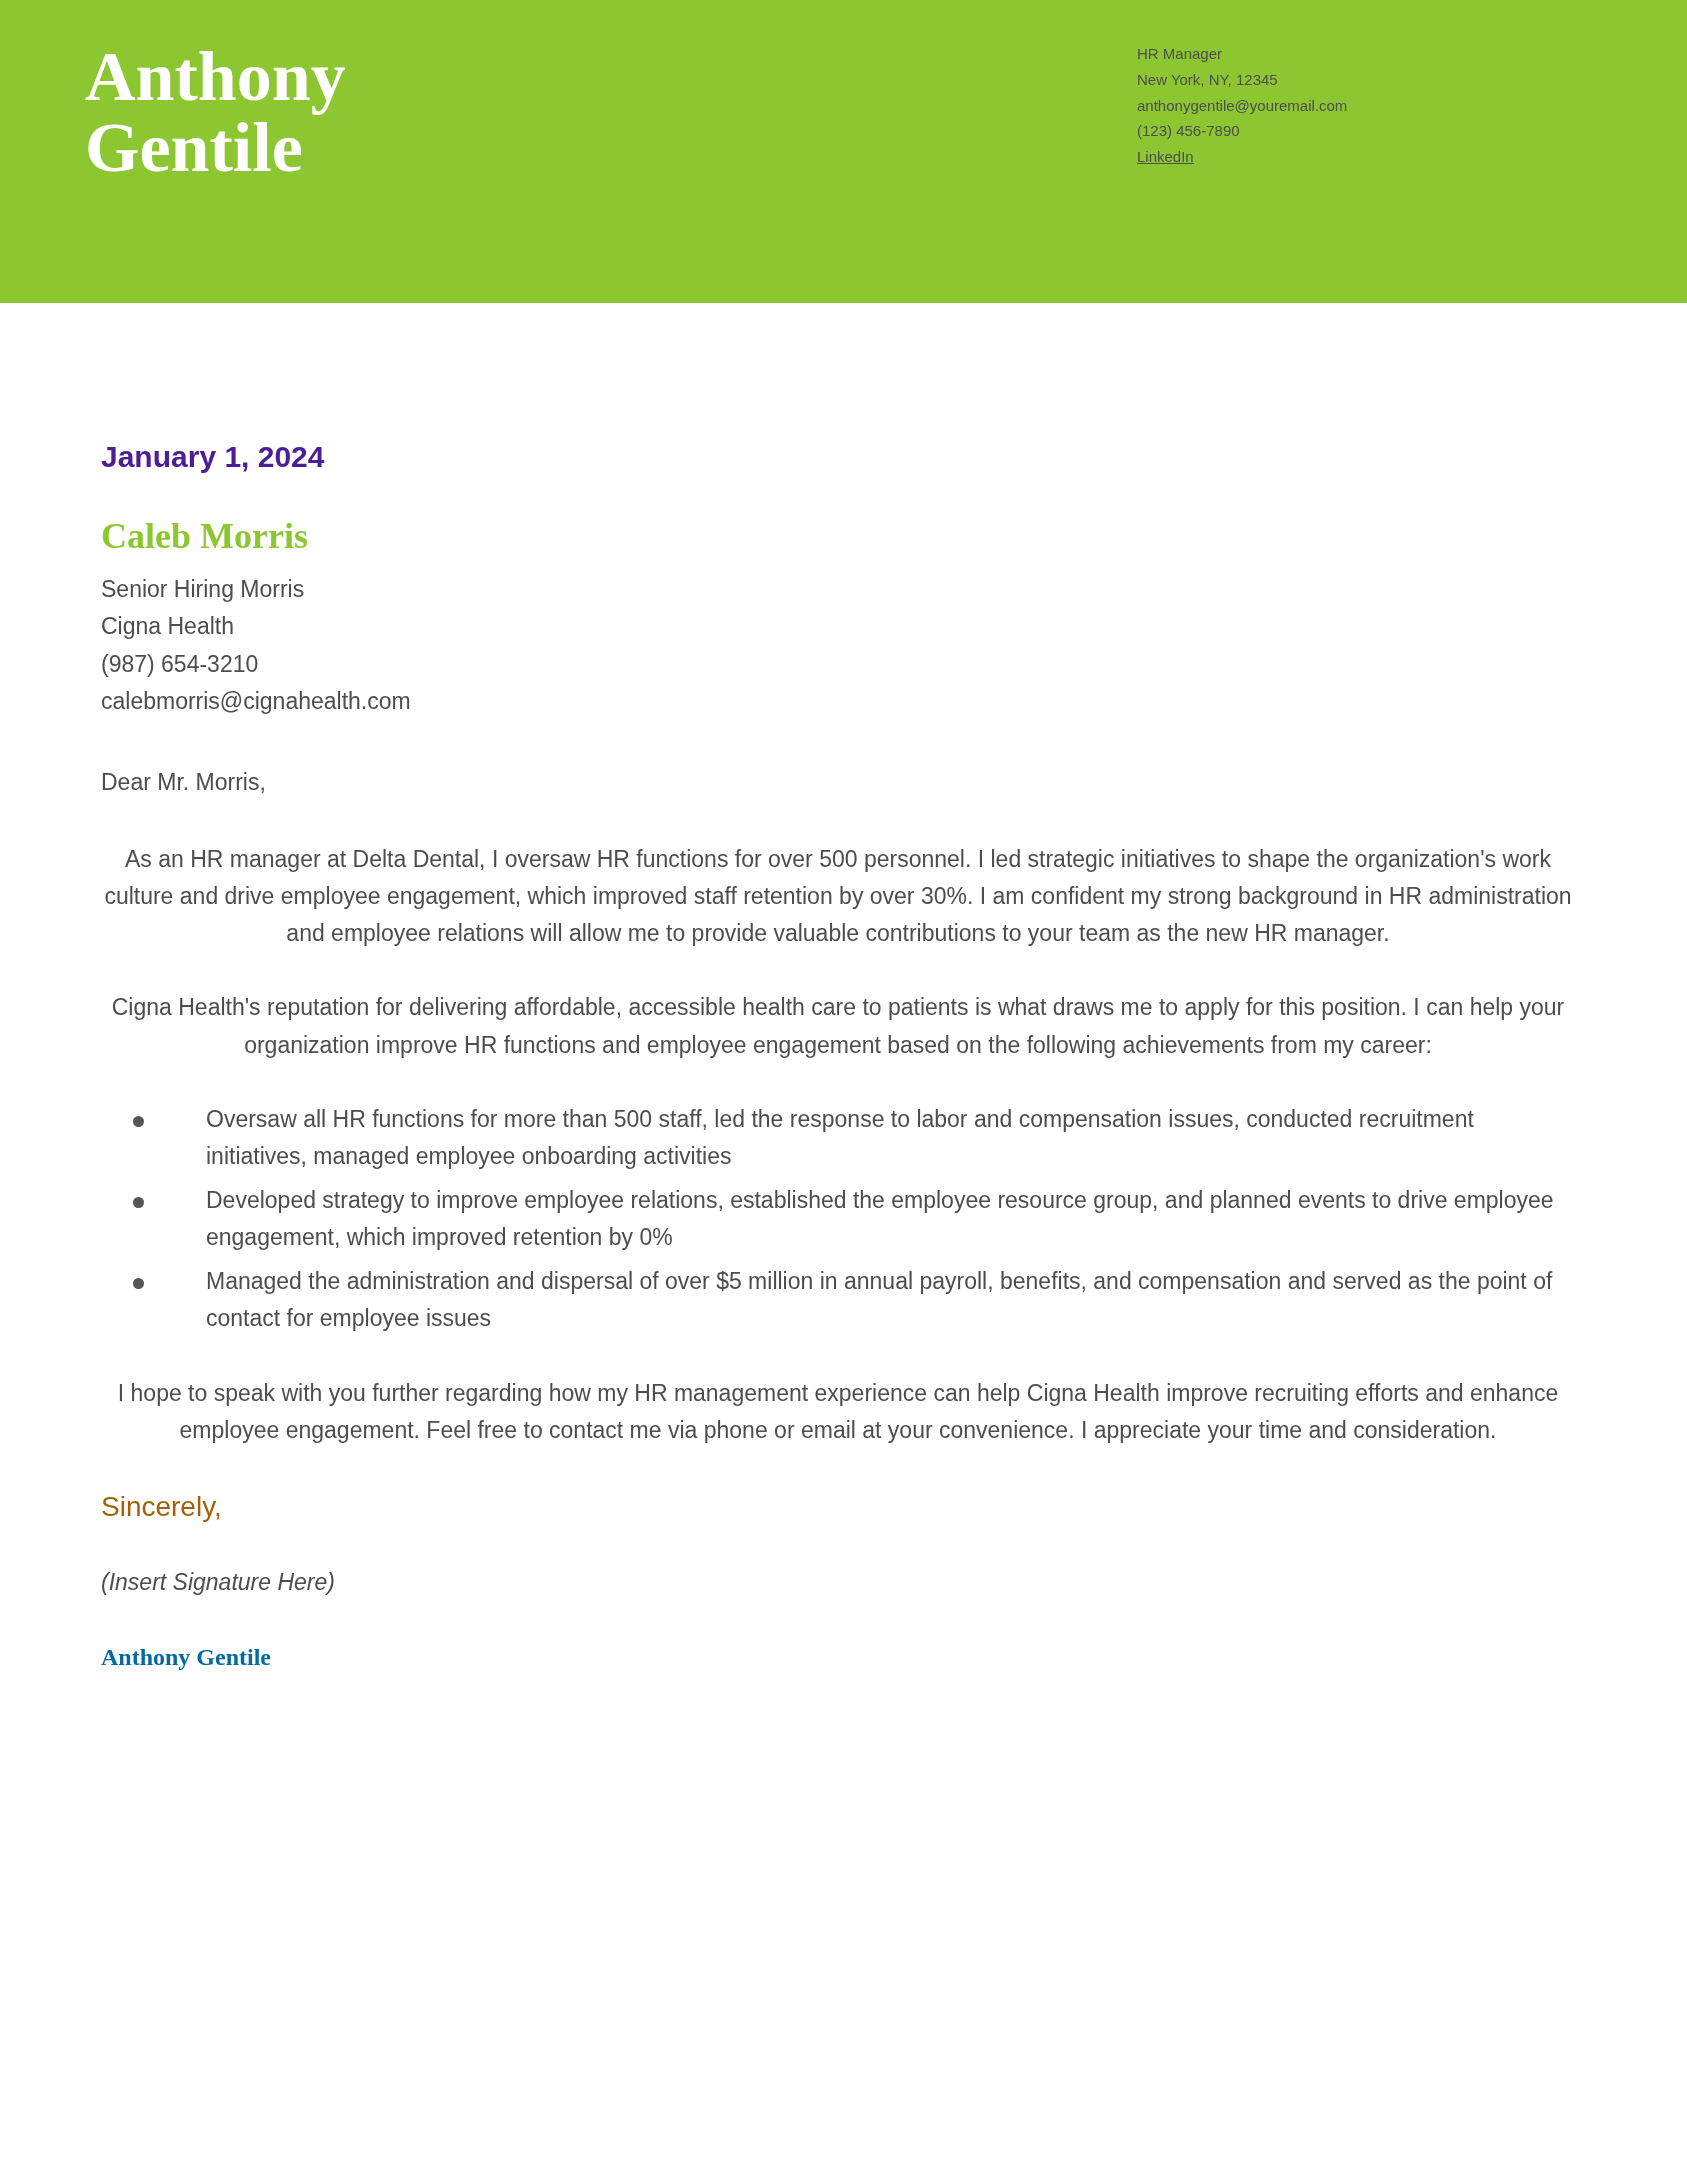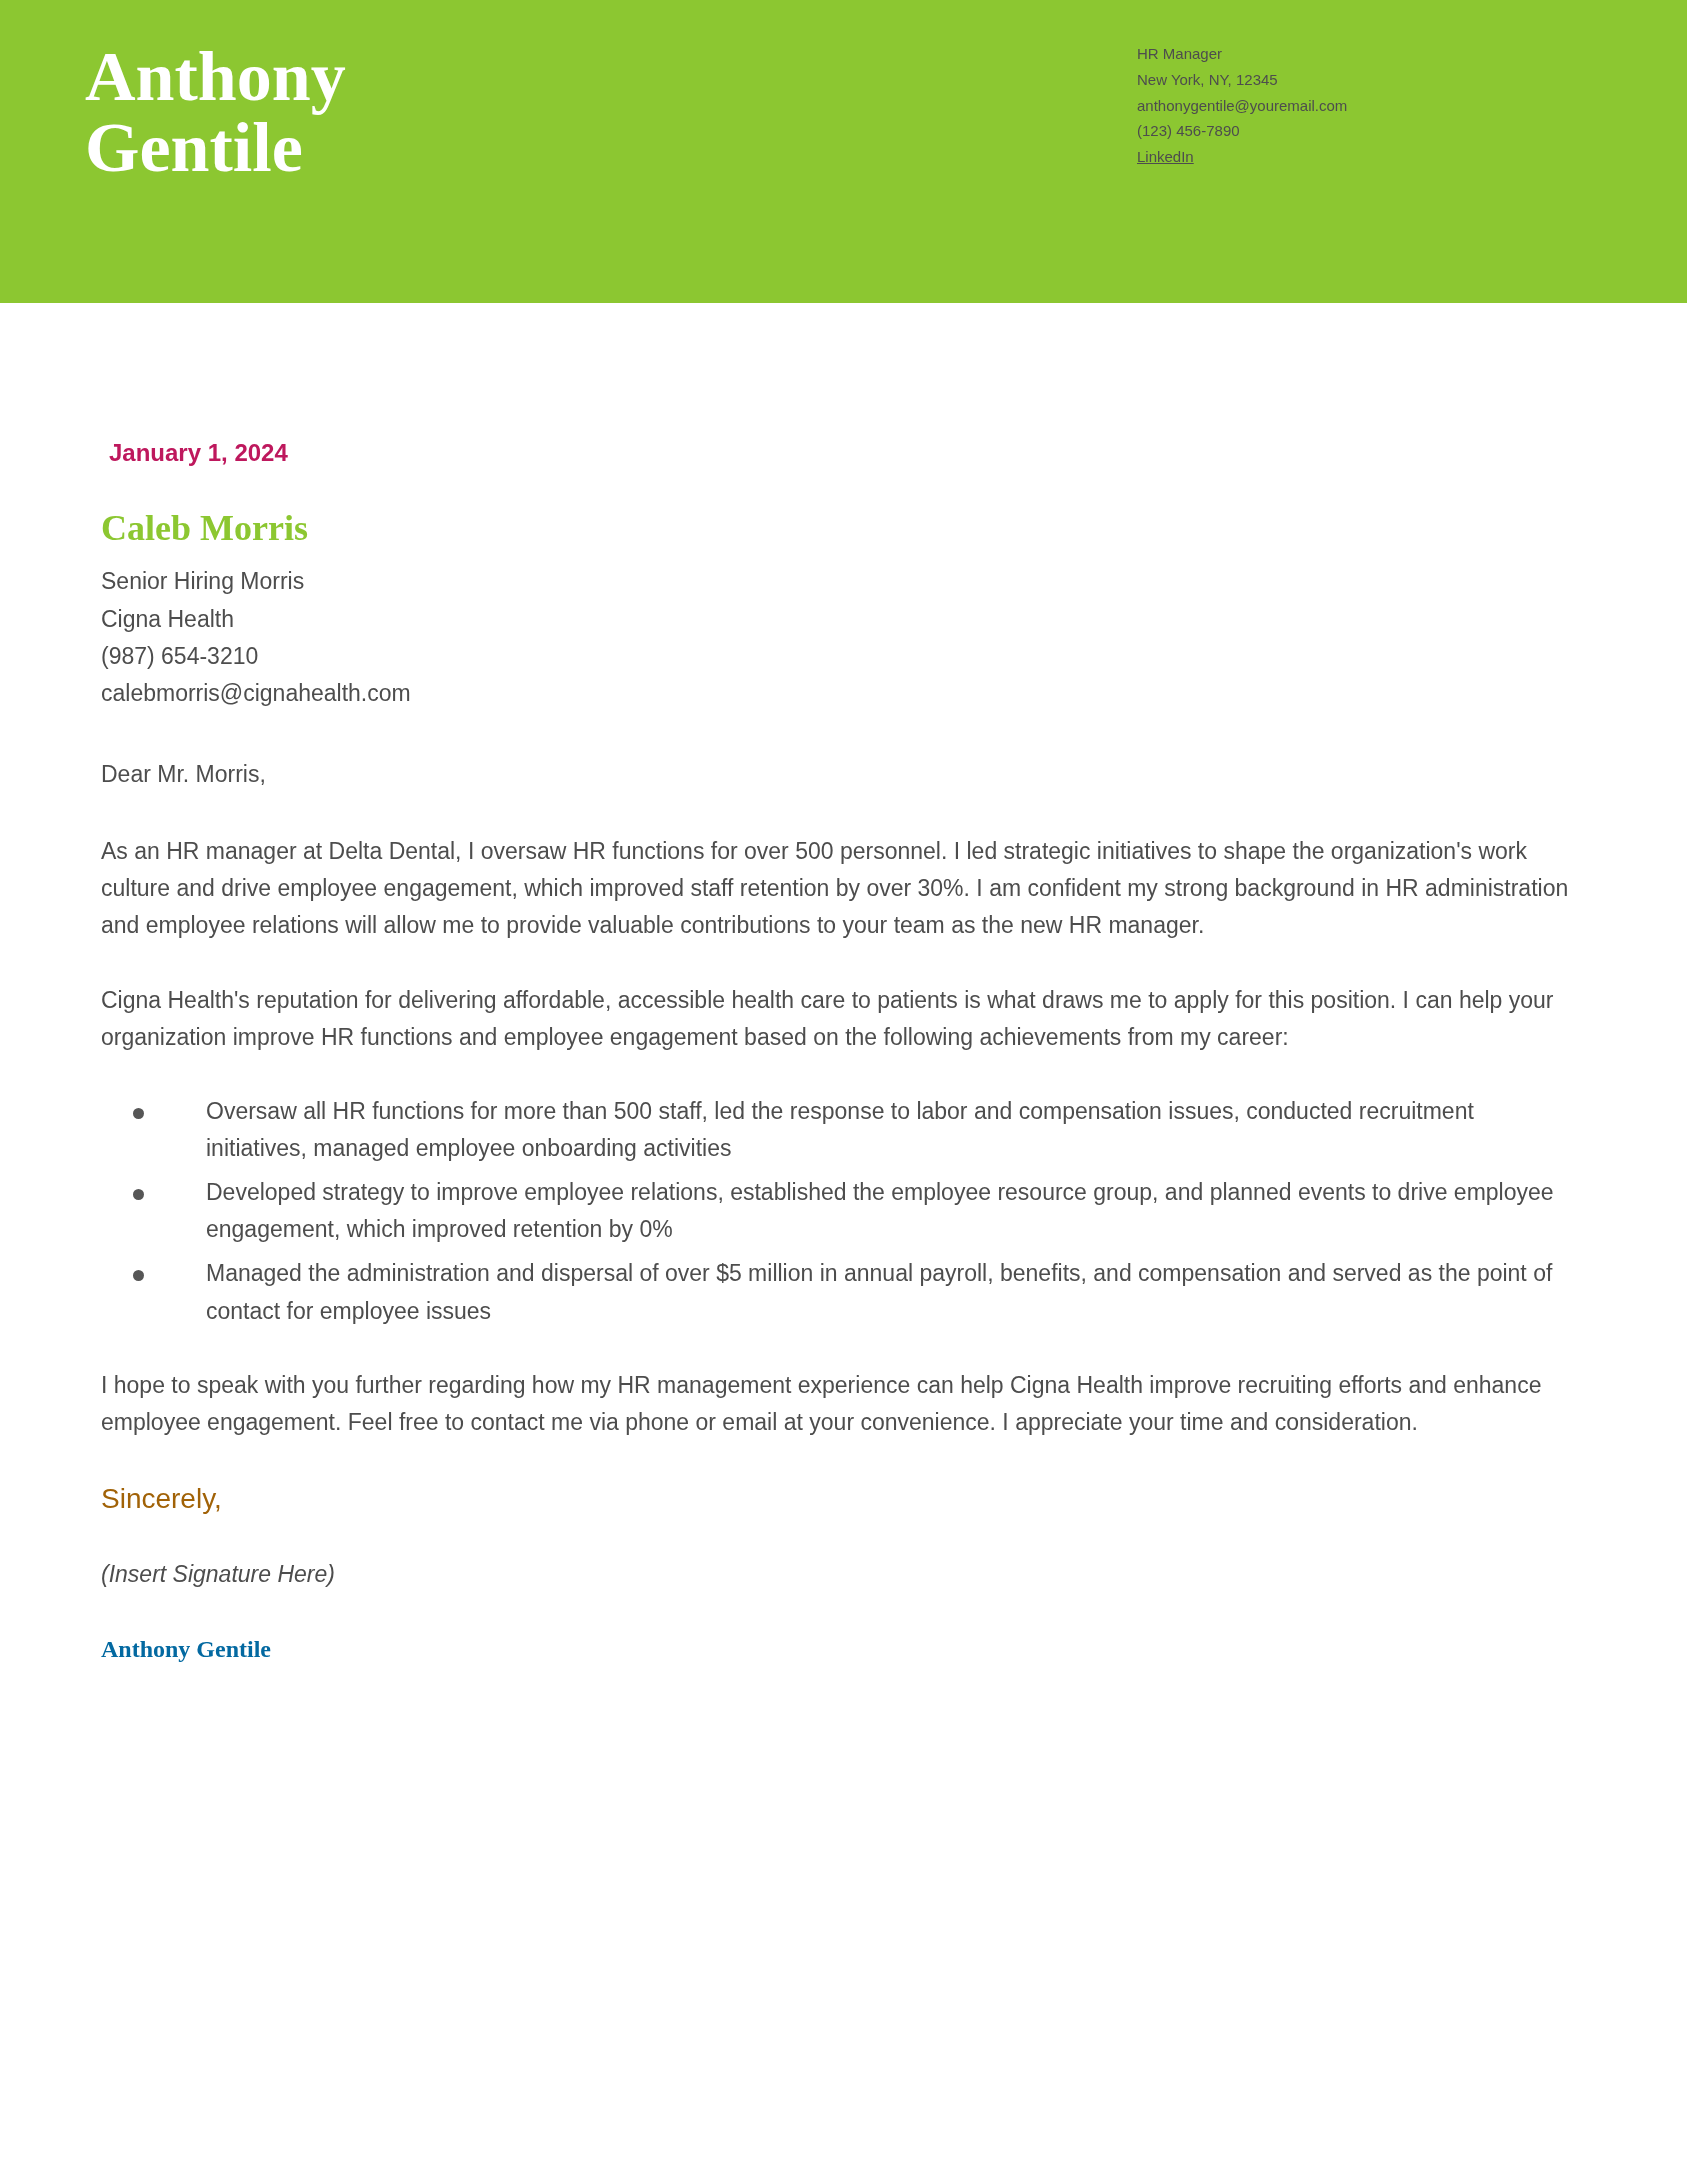--- a/index.html
+++ b/index.html
@@ -74,25 +74,25 @@
   .letter-body {
     position: absolute;
     left: 101px;
     top: 437px;
     width: 1474px;
     font-family: "Liberation Sans", sans-serif;
     color: #4d4d4d;
   }
 
   .letter-date {
-    font-size: 24px;
-    font-weight: bold;
-    color: #be185d;
+    font-size: 30px;
+    font-weight: bold;
+    color: #4c1d95;
     line-height: 1.3;
-    margin: 0 0 41px 8px;
+    margin: 0 0 41px 0;
   }
 
   .recipient-name {
     font-family: "Liberation Serif", serif;
     font-weight: bold;
     font-size: 36px;
     line-height: 1.1;
     color: #8CC731;
     margin: 0 0 14.6px 0;
   }
@@ -113,21 +113,21 @@
     line-height: 1.5;
     color: #4d4d4d;
     margin: 0 0 41px 0;
   }
 
   .body-paragraph {
     font-size: 23px;
     line-height: 1.62;
     color: #4d4d4d;
     margin: 0 0 37px 0;
-    text-align: left;
+    text-align: center;
   }
 
   .achievements-list {
     list-style: none;
     margin: 0 0 37px 0;
     padding: 0;
   }
   .achievement-item {
     position: relative;
     padding-left: 105px;

